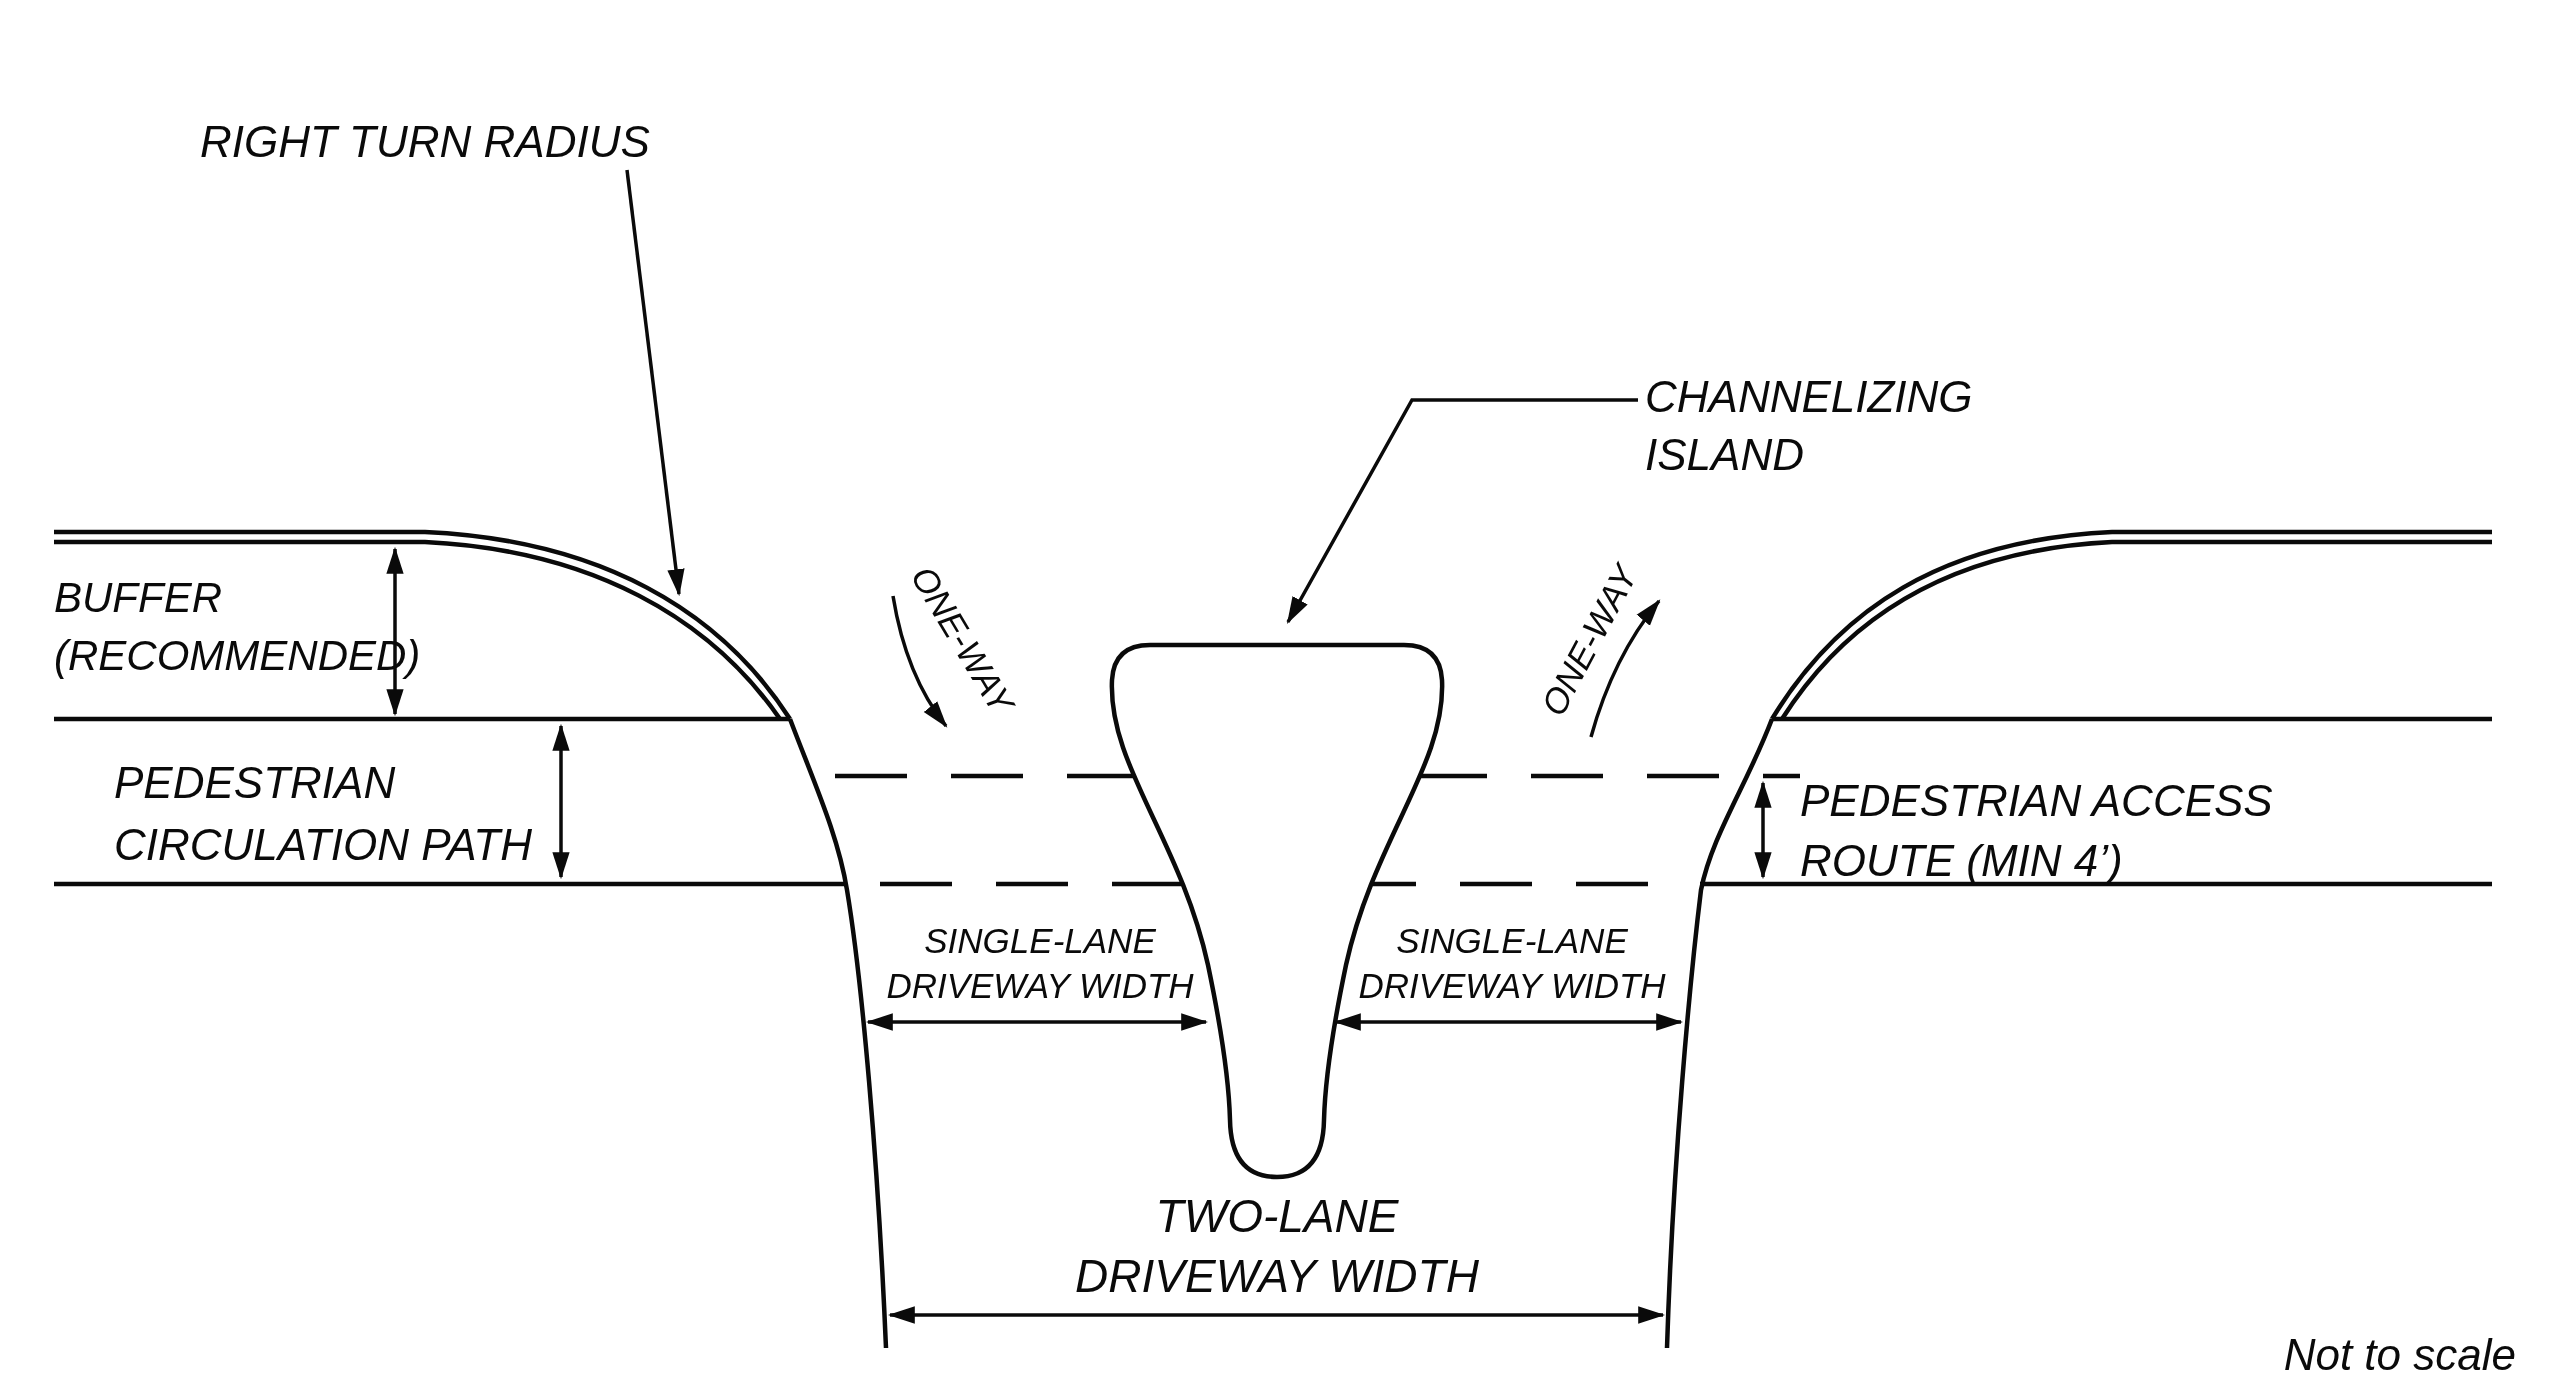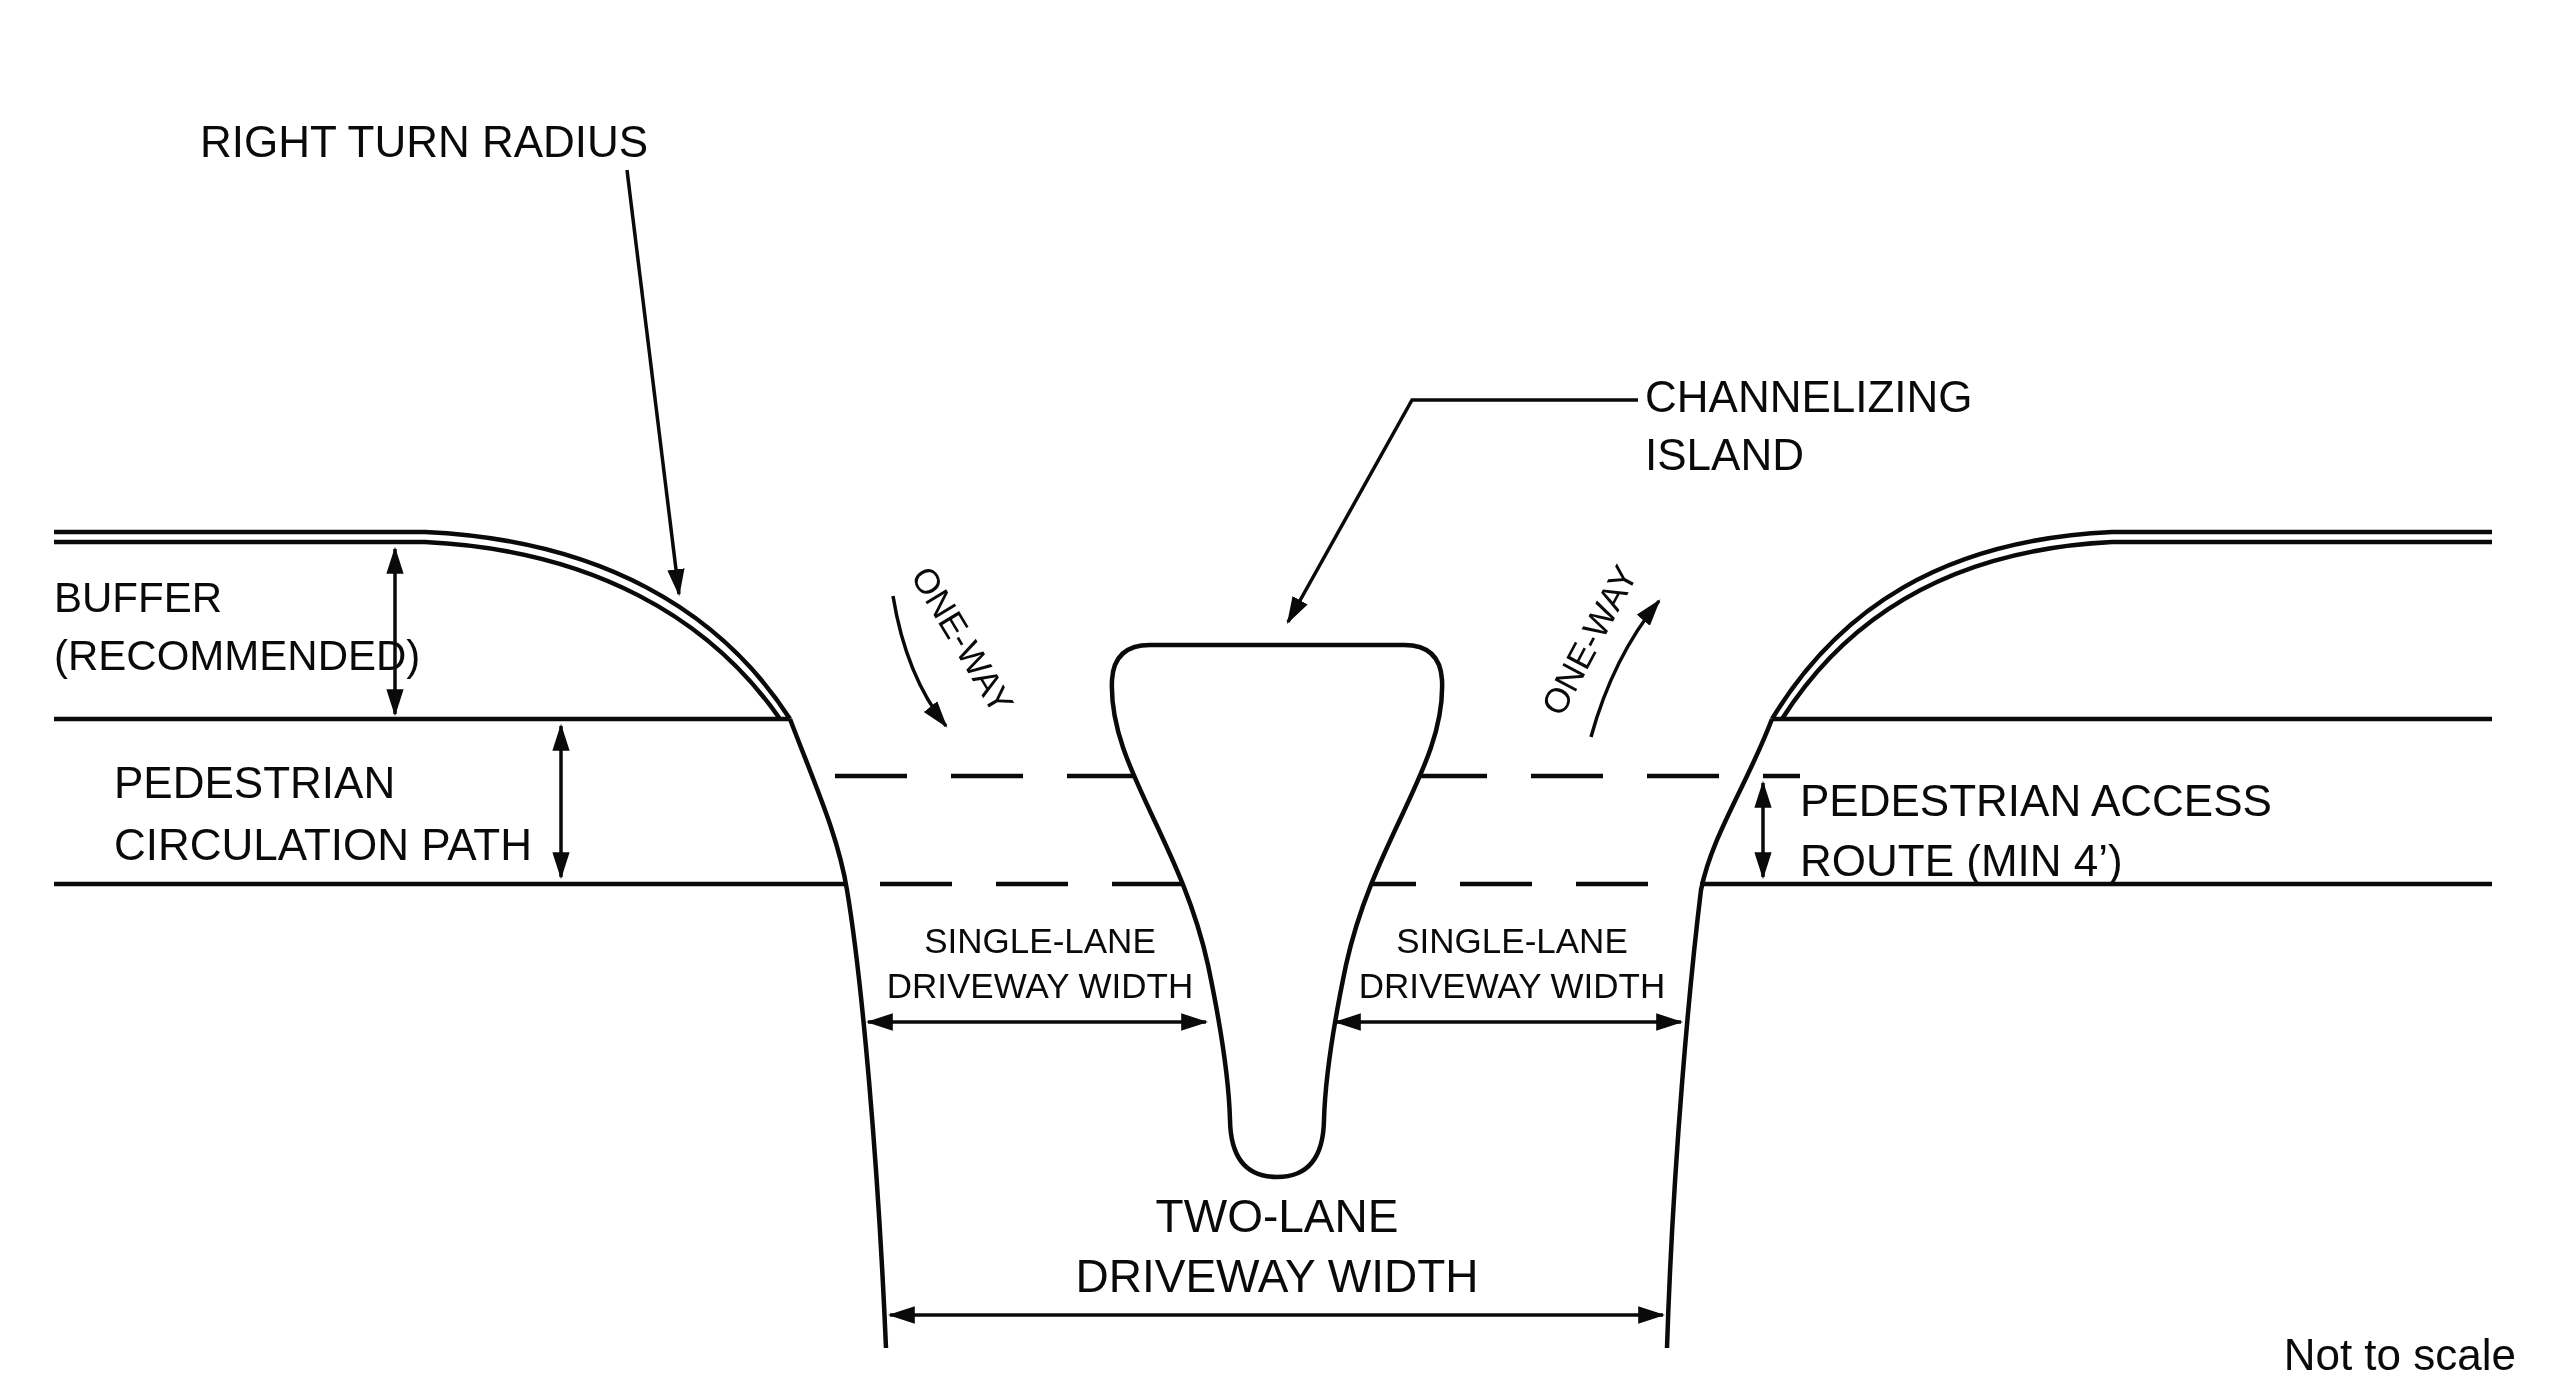--- a/index.html
+++ b/index.html
@@ -8,20 +8,21 @@
     background: #ffffff;
     width: 2550px;
     height: 1400px;
     overflow: hidden;
   }
   #stage {
     position: relative;
     width: 2550px;
     height: 1400px;
     background: #ffffff;
+    font-style: italic;
   }
   svg { display: block; }
   .road   { fill: none; stroke: #0a0a0a; stroke-width: 4.5; stroke-linecap: butt; }
   .dash   { fill: none; stroke: #0a0a0a; stroke-width: 4.5; stroke-dasharray: 72 44; }
   .island { fill: #ffffff; stroke: #0a0a0a; stroke-width: 4.5; stroke-linejoin: round; }
   .dim    { fill: none; stroke: #0a0a0a; stroke-width: 3.5; }
   .lead   { fill: none; stroke: #0a0a0a; stroke-width: 3.5; }
   text {
     fill: #0a0a0a;
     font-family: "Liberation Sans", sans-serif;

